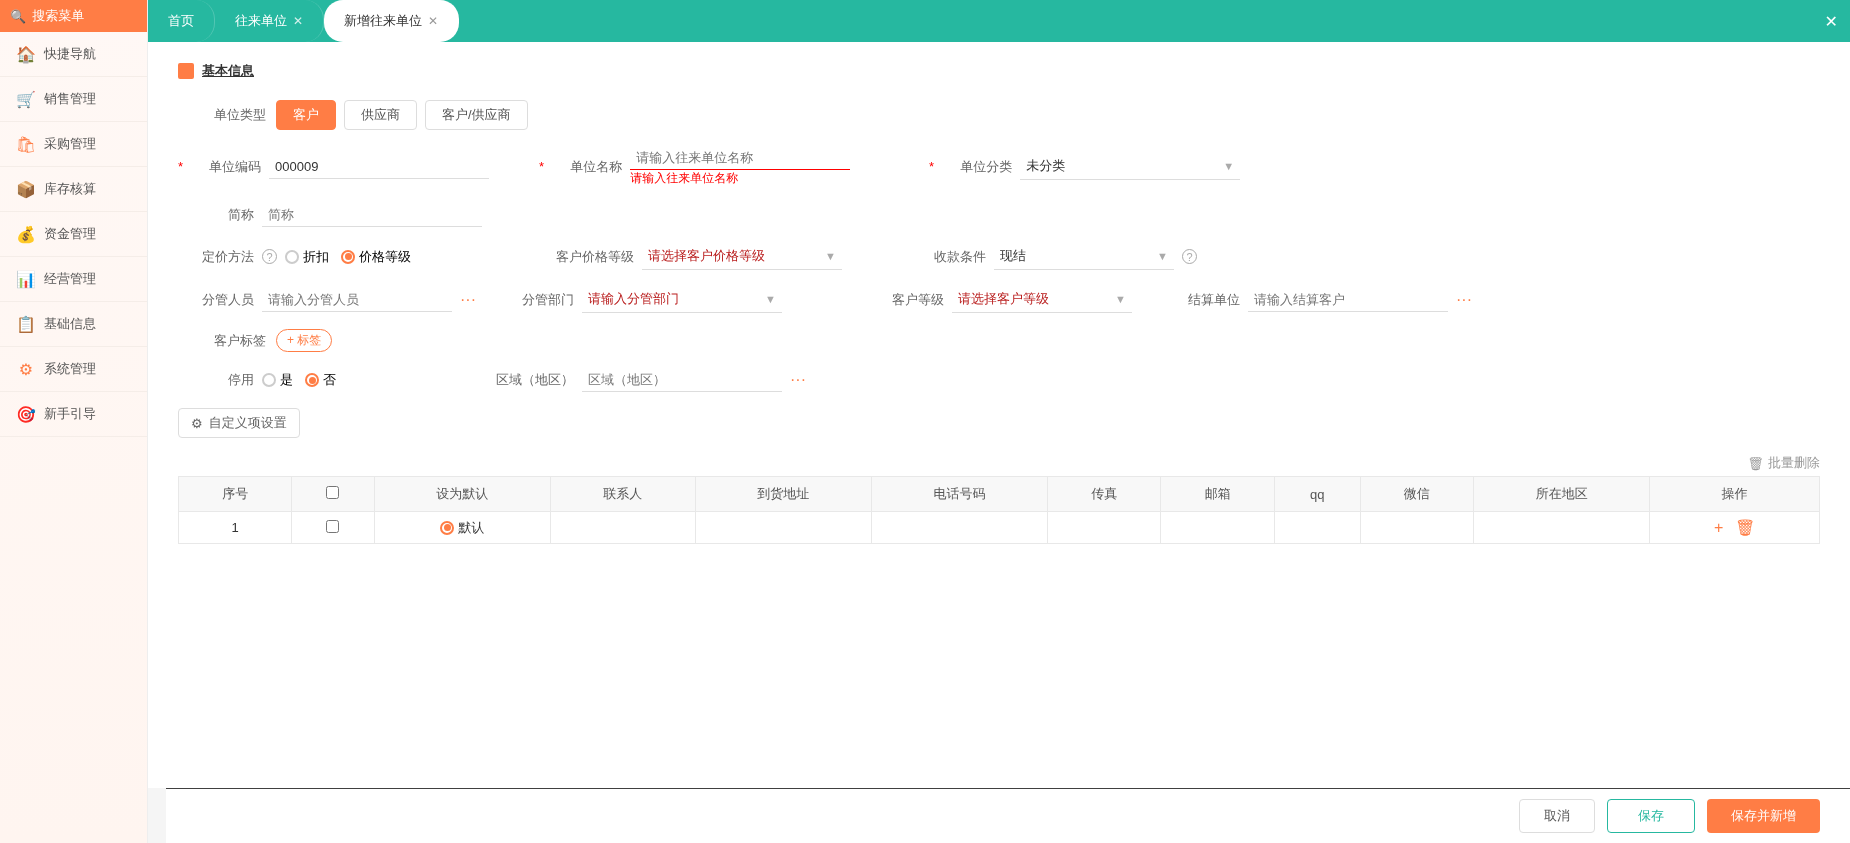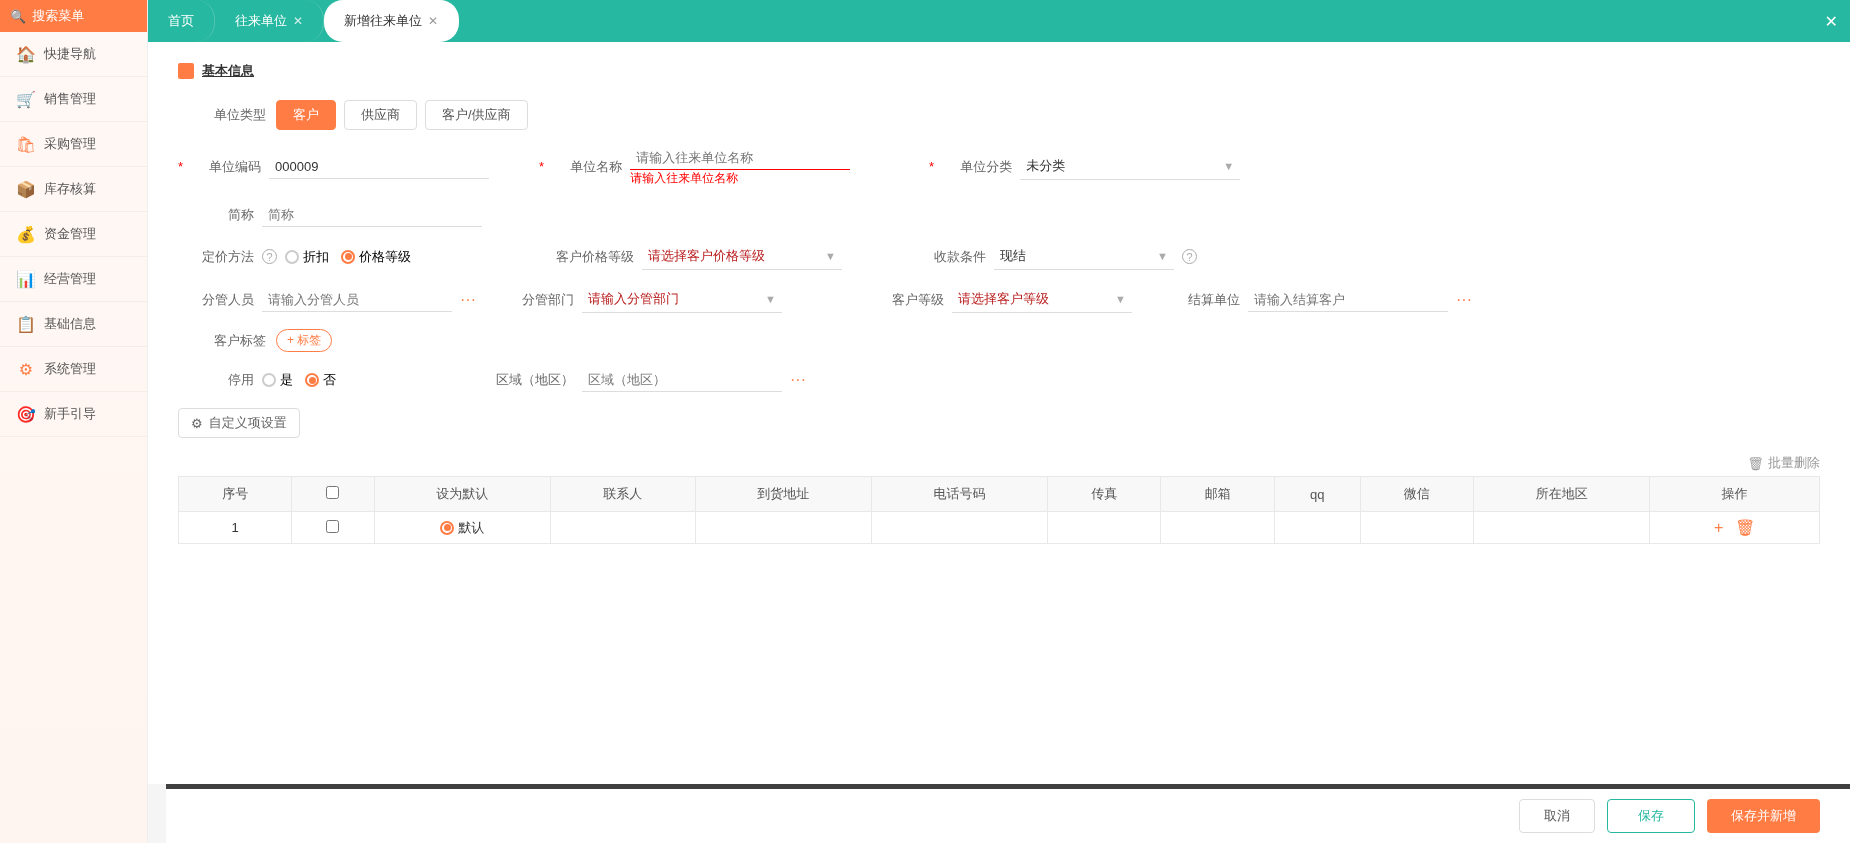--- a/index.html
+++ b/index.html
@@ -260,21 +260,21 @@
       cursor: pointer;
       display: flex;
       align-items: center;
       justify-content: flex-end;
       gap: 4px;
     }
 
     
     .bottom-bar {
       background: white;
-      border-top: 5px solid #404040;
+      border-top: 1px solid #404040;
       padding: 10px 30px;
       display: flex;
       justify-content: flex-end;
       gap: 12px;
       flex-shrink: 0;
       margin-left: 18px;
     }
     .btn-cancel {
       padding: 7px 24px;
       border: 1px solid #ddd;

